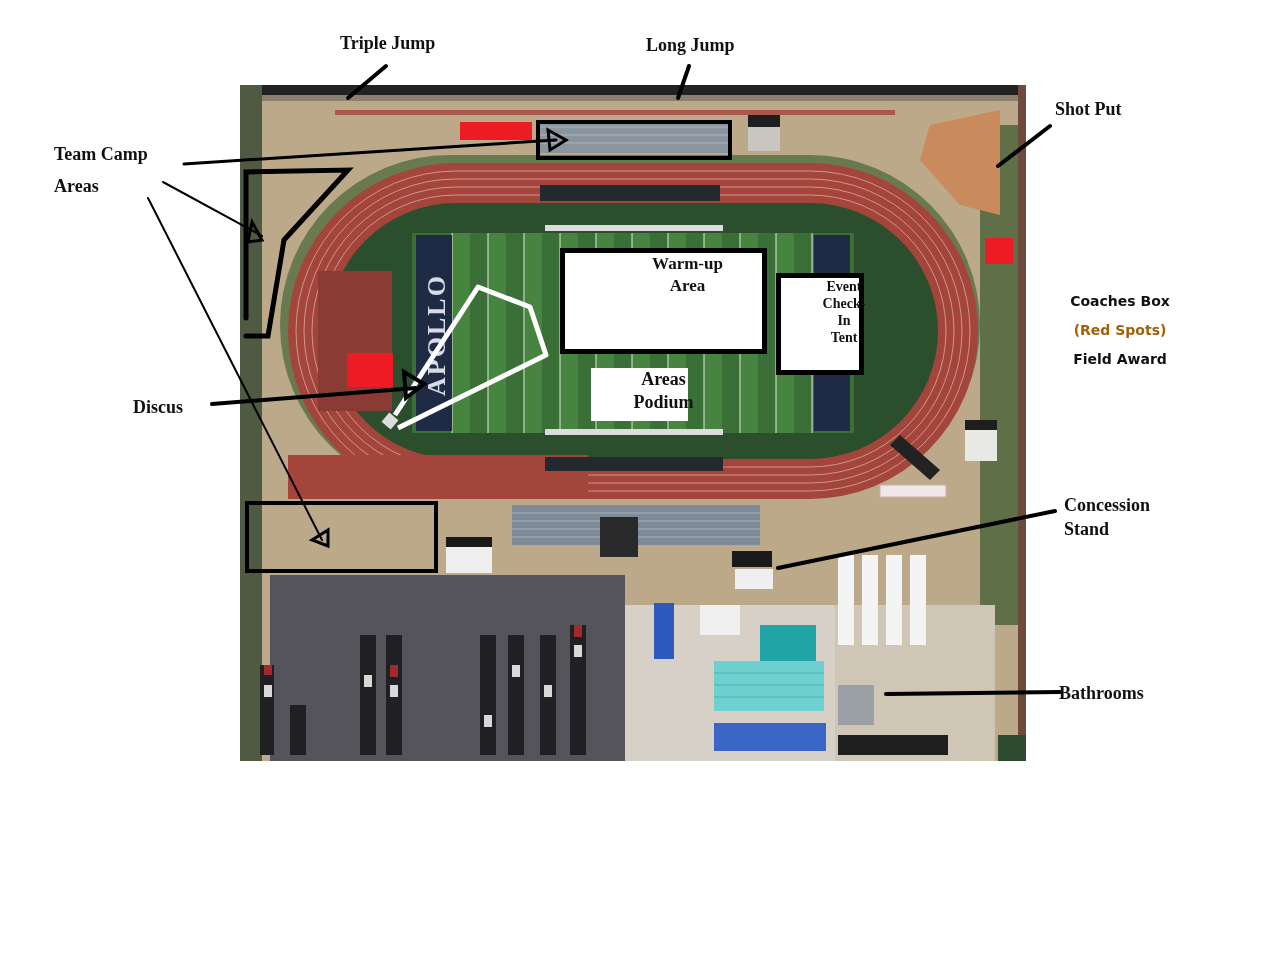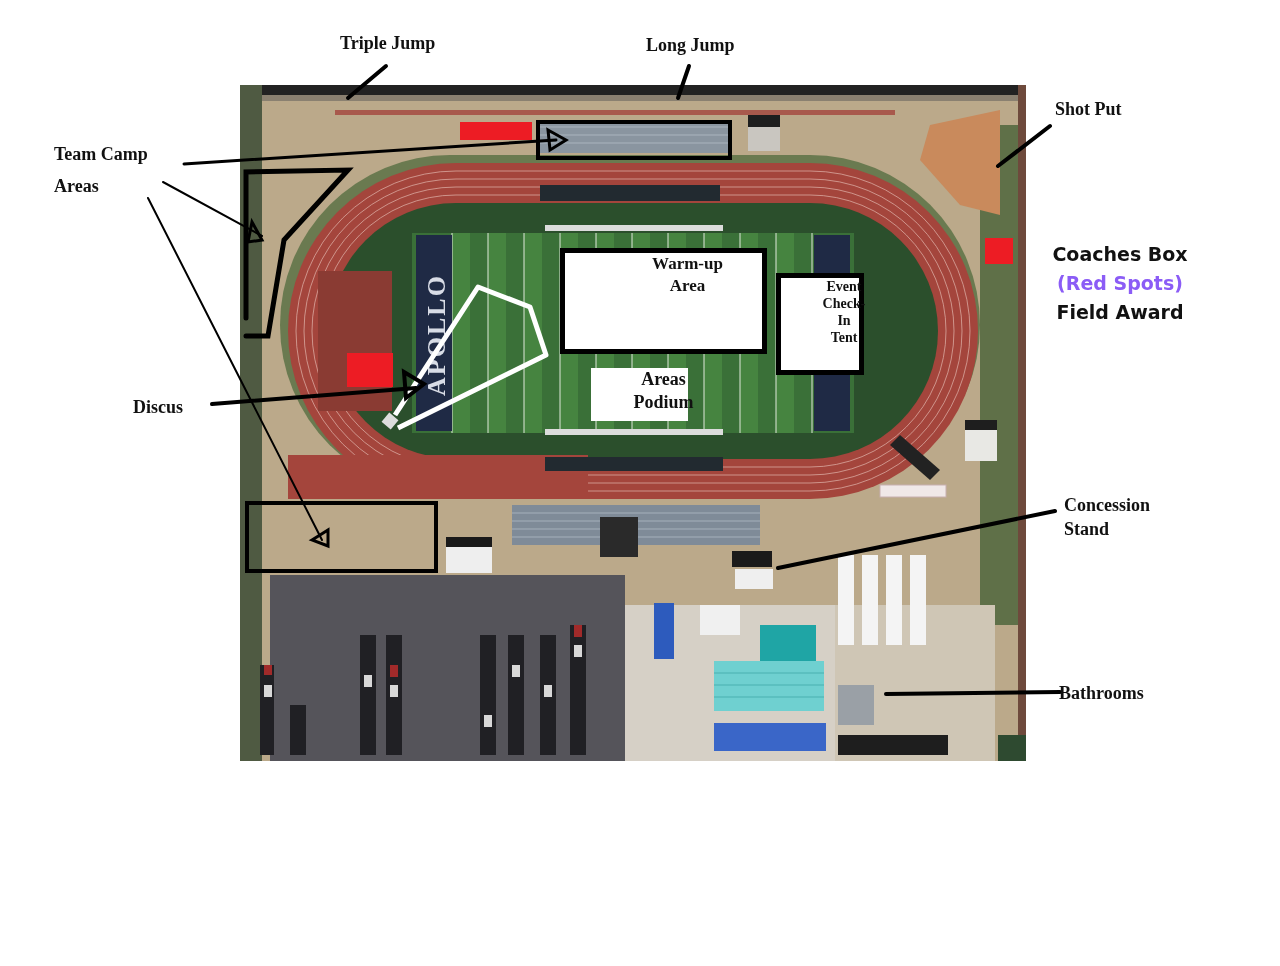--- a/index.html
+++ b/index.html
@@ -1,20 +1,20 @@
 <!DOCTYPE html>
 <html><head>
 <meta charset="utf-8">
 <style>
   html,body{margin:0;padding:0;background:#ffffff;}
   body{width:1280px;height:966px;position:relative;overflow:hidden;font-family:"Liberation Serif","DejaVu Serif",serif;}
   .abs{position:absolute;}
   .label{position:absolute;font-family:"Liberation Serif","DejaVu Serif",serif;font-weight:bold;color:#111;font-size:18px;line-height:22px;text-align:left;white-space:nowrap;}
-  .legend{position:absolute;font-family:"DejaVu Sans","Liberation Sans",sans-serif;font-weight:bold;font-size:19px;line-height:29px;text-align:center;color:#111;}
-  .legend .red{color:#8b5cf6;}
+  .legend{position:absolute;font-family:"DejaVu Sans","Liberation Sans",sans-serif;font-weight:bold;font-size:14px;line-height:29px;text-align:center;color:#111;margin-top:47px;}
+  .legend .red{color:#a16207;}
   #map{position:absolute;left:240px;top:85px;width:786px;height:676px;background:#b8a888;overflow:hidden;}
   .box{position:absolute;background:#fff;border:5px solid #000;box-sizing:border-box;display:flex;justify-content:center;text-align:center;font-weight:bold;color:#111;padding-left:48px;}
   .redspot{position:absolute;background:#ed1c24;}
   .outline{position:absolute;border:4px solid #000;box-sizing:border-box;}
 </style>
 </head>
 <body>
 
 <div id="map">
   <svg width="786" height="676" viewBox="0 0 786 676" xmlns="http://www.w3.org/2000/svg">

